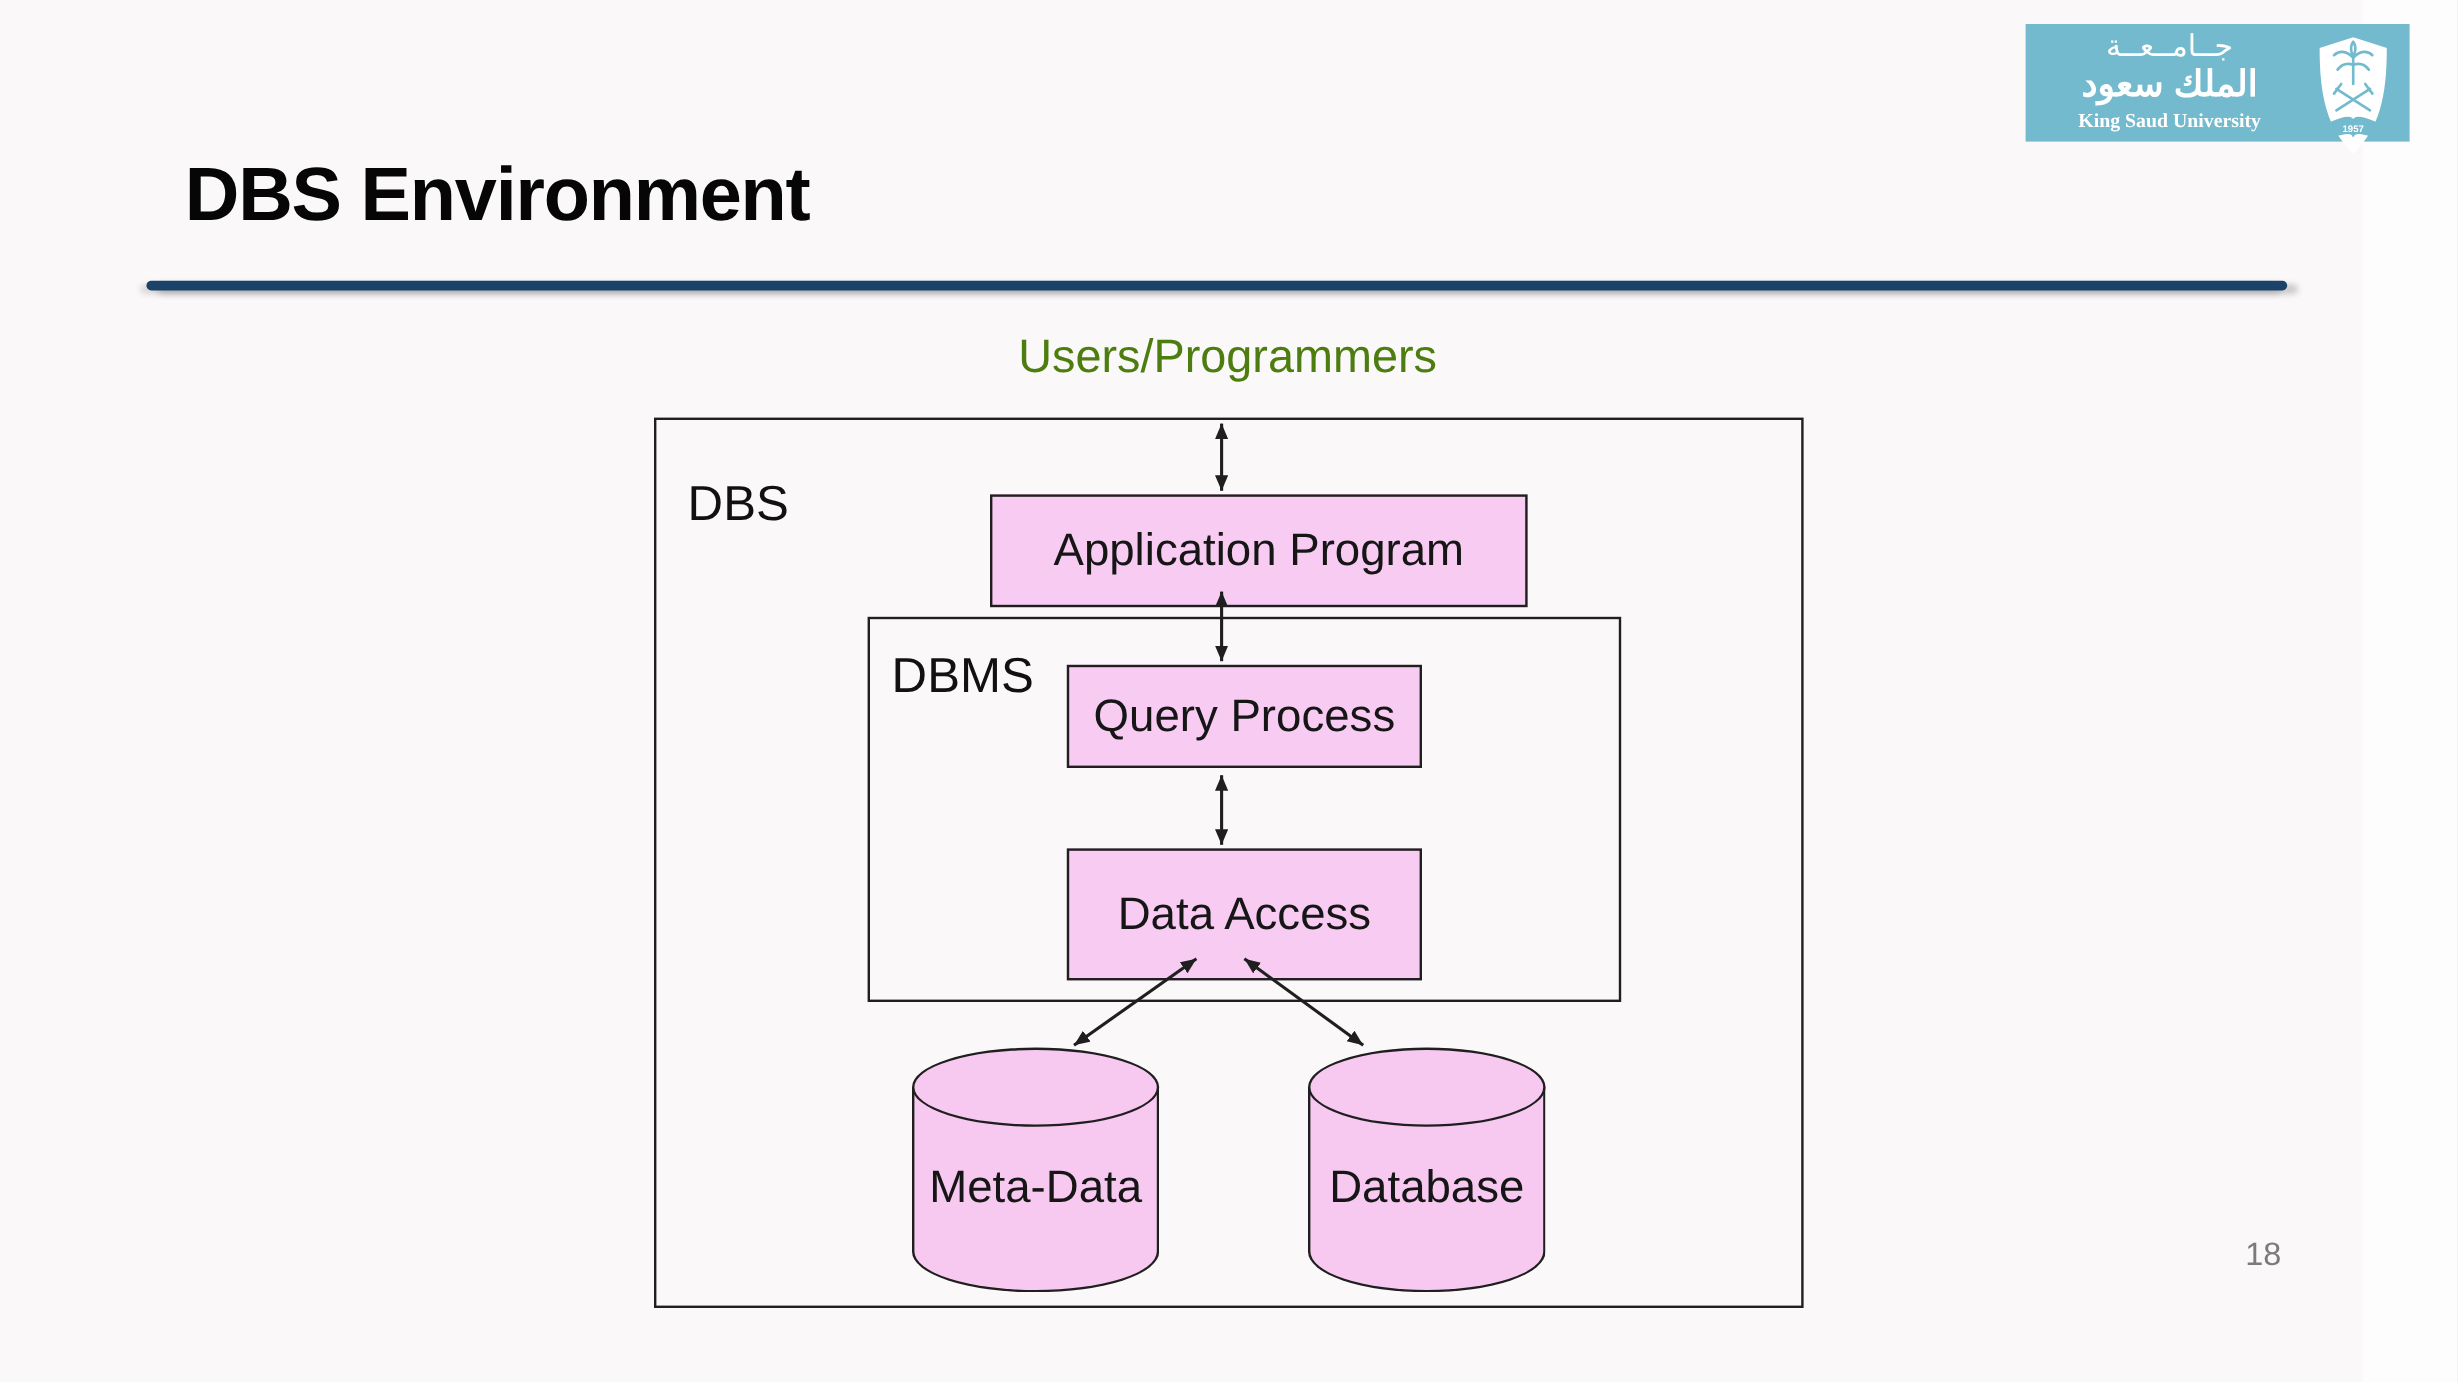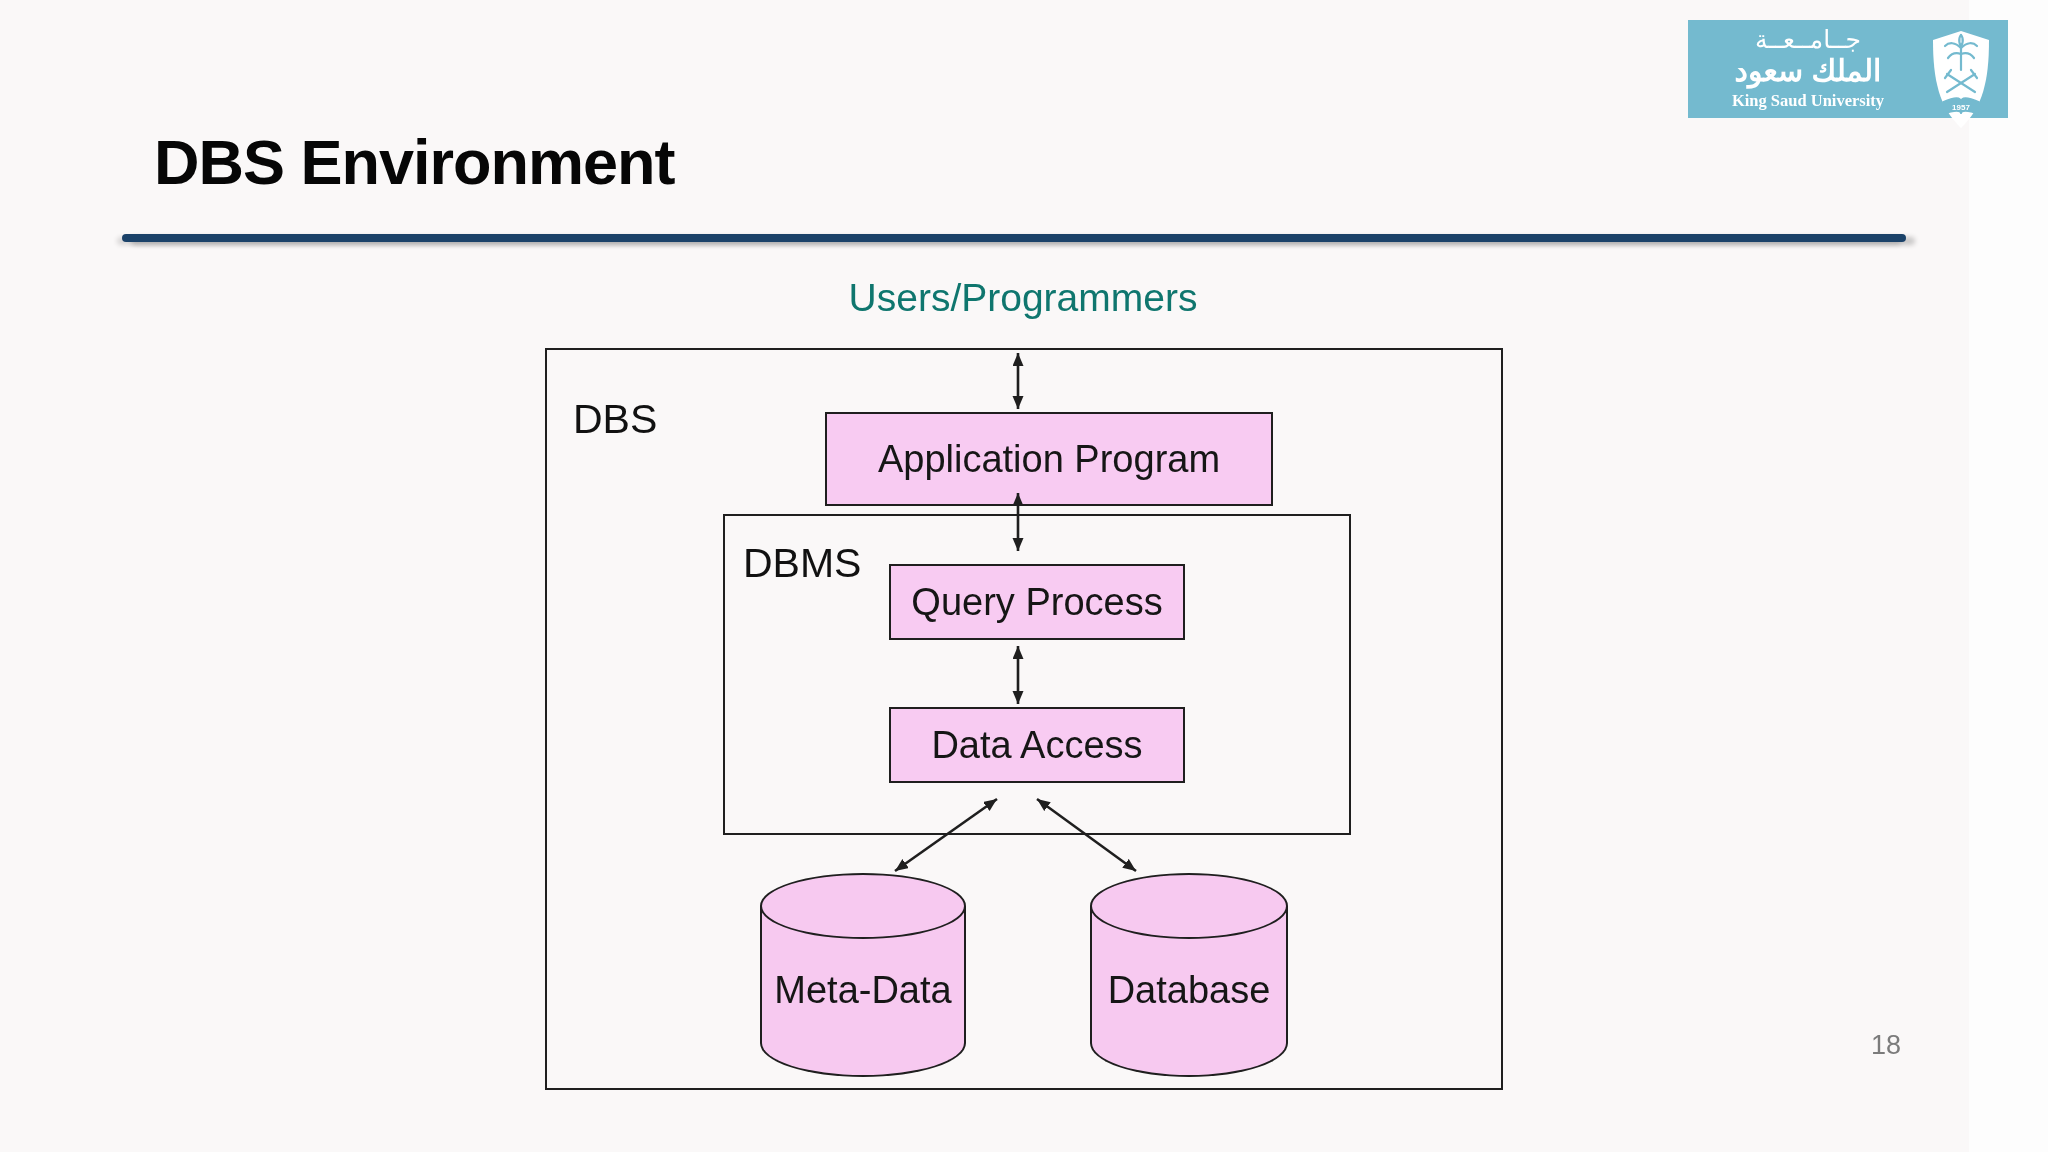--- a/index.html
+++ b/index.html
@@ -32,42 +32,42 @@
     text-align:center;color:#ffffff;direction:rtl;
   }
   .logo-ar1{font-size:25px;line-height:30px;letter-spacing:2px;}
   .logo-ar2{font-size:30px;line-height:34px;font-weight:bold;}
   .logo-en{direction:ltr;font-size:16.5px;line-height:26px;font-weight:bold;font-family:"Liberation Serif", serif;}
   .logo-shield{position:absolute;left:240px;top:10px;}
 
   
   .users-label{
     position:absolute;left:823px;top:276px;width:400px;
-    text-align:center;font-size:39px;color:#0f766e;
+    text-align:center;font-size:39px;color:#4d7c0f;
   }
   .outer-box{
     position:absolute;left:545px;top:348px;width:958px;height:742px;
     border:2.5px solid #1f1f1f;box-sizing:border-box;background:transparent;
   }
   .outer-box-label{position:absolute;left:26px;top:46px;font-size:41px;color:#111;}
   .inner-box{
     position:absolute;left:723px;top:514px;width:628px;height:321px;
     border:2.5px solid #1f1f1f;box-sizing:border-box;
   }
   .inner-box-label{position:absolute;left:18px;top:24px;font-size:41px;color:#111;}
 
   .node{
     position:absolute;box-sizing:border-box;
     border:2.5px solid #1f1f1f;
     display:flex;align-items:center;justify-content:center;
     font-size:38px;color:#161616;
   }
   .node-app{left:825px;top:412px;width:448px;height:94px;}
-  .node-qp {left:889px;top:554px;width:296px;height:76px;margin-top:10px;}
-  .node-da {left:889px;top:707px;width:296px;height:76px;}
+  .node-qp {left:889px;top:554px;width:296px;height:86px;}
+  .node-da {left:889px;top:707px;width:296px;height:110px;}
 
   
   .cylinder{position:absolute;width:206px;height:204px;}
   .cyl-md{left:760px;top:873px;}
   .cyl-db{left:1090px;top:873px;width:198px;}
   .cyl-body{
     position:absolute;left:0;right:0;top:33px;bottom:0;
     border:2.5px solid #1f1f1f;border-top:none;box-sizing:border-box;
     border-radius:0 0 50% 50% / 0 0 34px 34px;
   }

